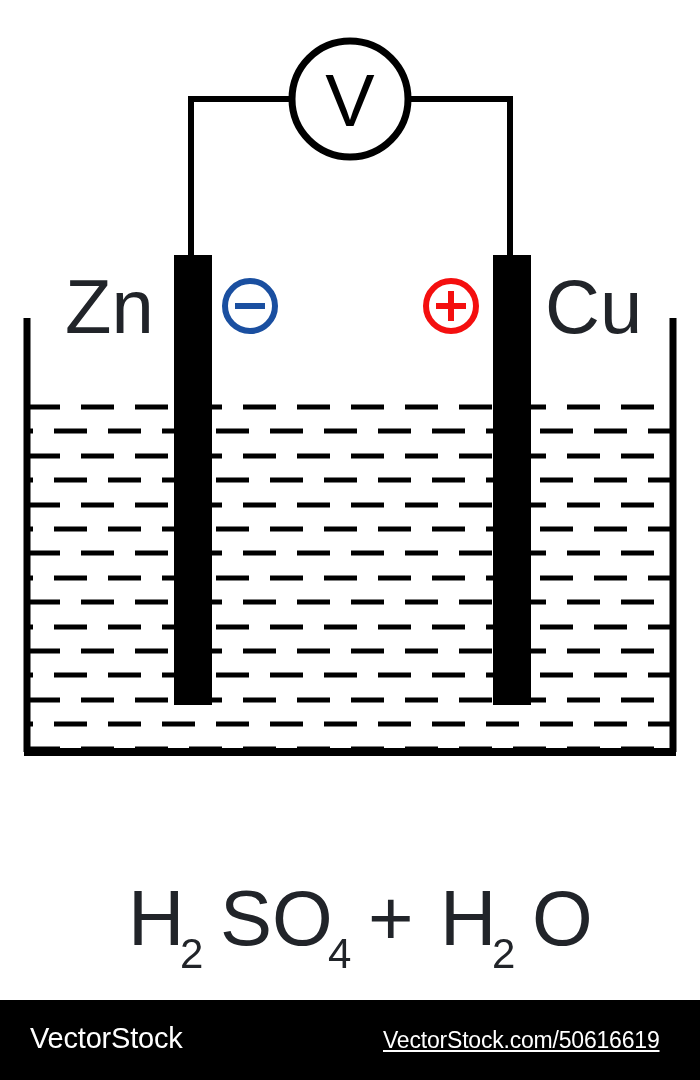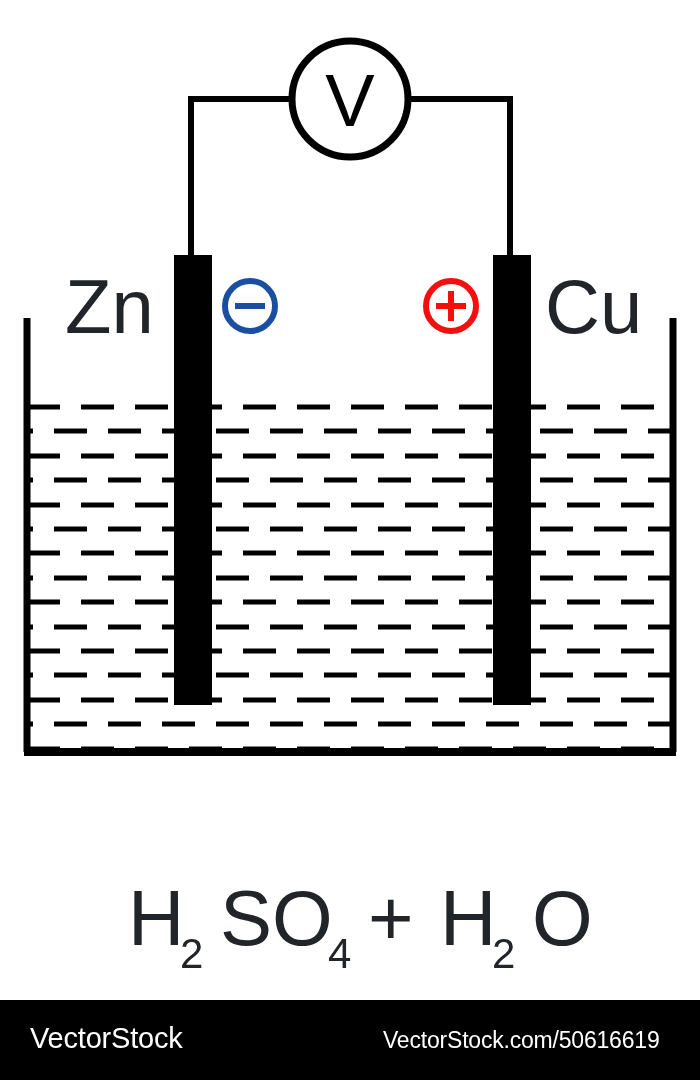--- a/index.html
+++ b/index.html
@@ -57,20 +57,21 @@
   #watermark-url {
     position: absolute;
     left: 383px;
     top: 27px;
     color: #ffffff;
     font-family: "Liberation Sans", sans-serif;
     font-size: 23px;
     font-weight: 400;
     letter-spacing: -0.2px;
     white-space: nowrap;
+    text-decoration: underline;
   }
 
   
   .el-label {
     font-family: "Liberation Sans", sans-serif;
     font-size: 76px;
     font-weight: 400;
     fill: #212429;
   }
   .meter-letter {

